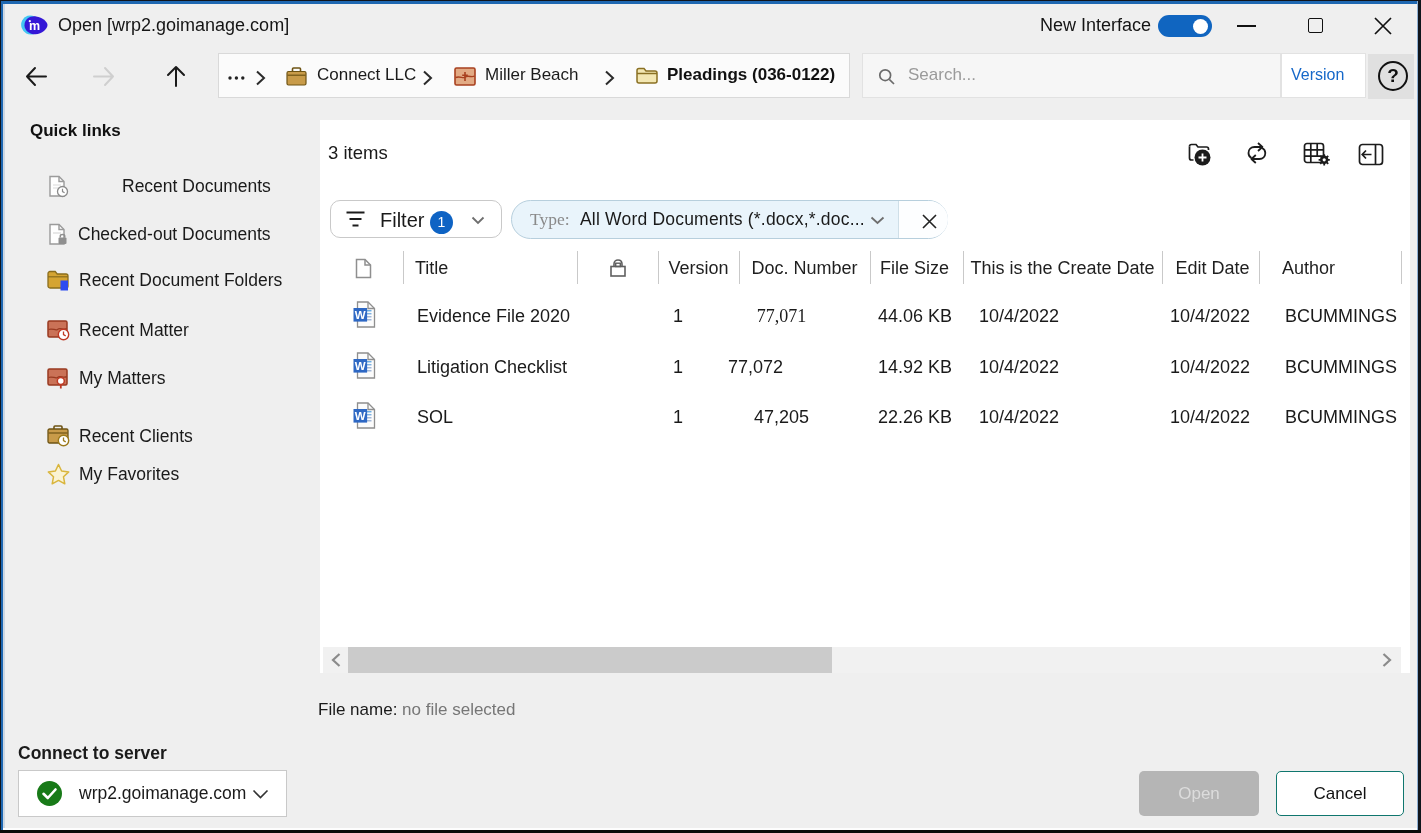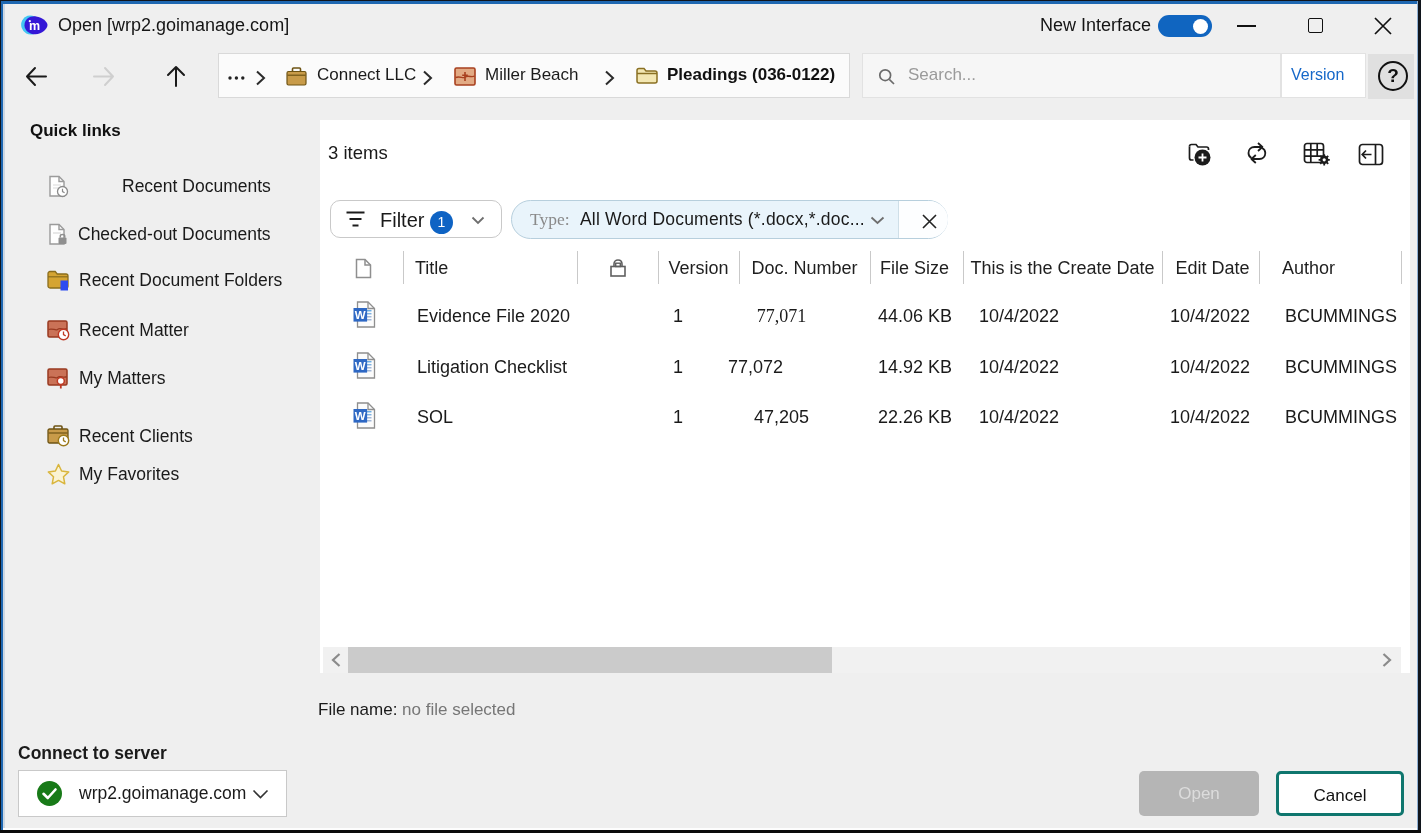--- a/index.html
+++ b/index.html
@@ -324,21 +324,21 @@
   <svg class="abs" style="left:36px;top:780px;" width="27" height="27" viewBox="0 0 27 27">
     <circle cx="13.5" cy="13.5" r="12.5" fill="#187a18"></circle>
     <path d="M7.5 13.8 L11.8 18 L19.5 9.5" stroke="#fff" stroke-width="2.6" fill="none" stroke-linecap="round" stroke-linejoin="round"></path>
   </svg>
   <div class="abs" style="left:79px;top:783px;font-size:17.5px;color:#1a1a1a;">wrp2.goimanage.com</div>
   <svg class="abs" style="left:252px;top:789px;" width="17" height="10" viewBox="0 0 17 10">
     <path d="M1.5 1.5 L8.5 8.5 L15.5 1.5" stroke="#333" stroke-width="1.6" fill="none"></path>
   </svg>
 
   <div class="abs" style="left:1139px;top:771px;width:120px;height:45px;background:#b5b5b5;border-radius:5px;color:#dcdcdc;font-size:17px;text-align:center;line-height:45px;">Open</div>
-  <div class="abs" style="left:1276px;top:771px;width:128px;height:45px;background:#fff;border:3px solid #0f766e;border-radius:5px;box-sizing:border-box;color:#111;font-size:17px;text-align:center;line-height:43px;">Cancel</div>
+  <div class="abs" style="left:1276px;top:771px;width:128px;height:45px;background:#fff;border:1px solid #0f766e;border-radius:5px;box-sizing:border-box;color:#111;font-size:17px;text-align:center;line-height:43px;">Cancel</div>
 </div>
 
 <div id="frame">
   <div class="abs" style="left:0;top:0;width:1421px;height:1px;background:#10151c;"></div>
   <div class="abs" style="left:0;top:1px;width:1421px;height:3px;background:#1e67b1;"></div>
   <div class="abs" style="left:0;top:0;width:1px;height:833px;background:#10151c;"></div>
   <div class="abs" style="left:1px;top:1px;width:2px;height:829px;background:#1e67b1;"></div>
   <div class="abs" style="left:3px;top:4px;width:2px;height:825px;background:#cdd7e2;"></div>
   <div class="abs" style="right:0;top:0;width:3px;height:833px;background:#10151c;"></div>
   <div class="abs" style="right:3px;top:1px;width:1px;height:830px;background:#8fb0d4;"></div>

